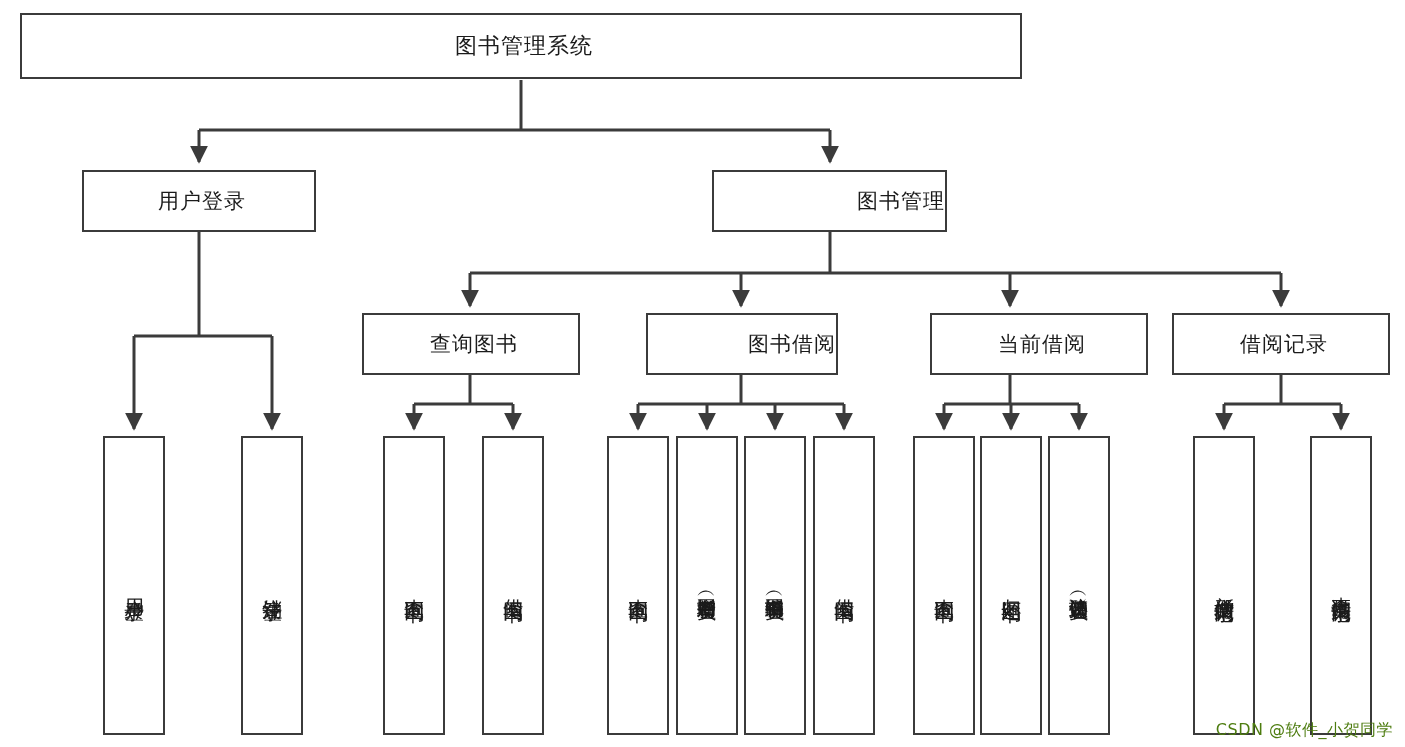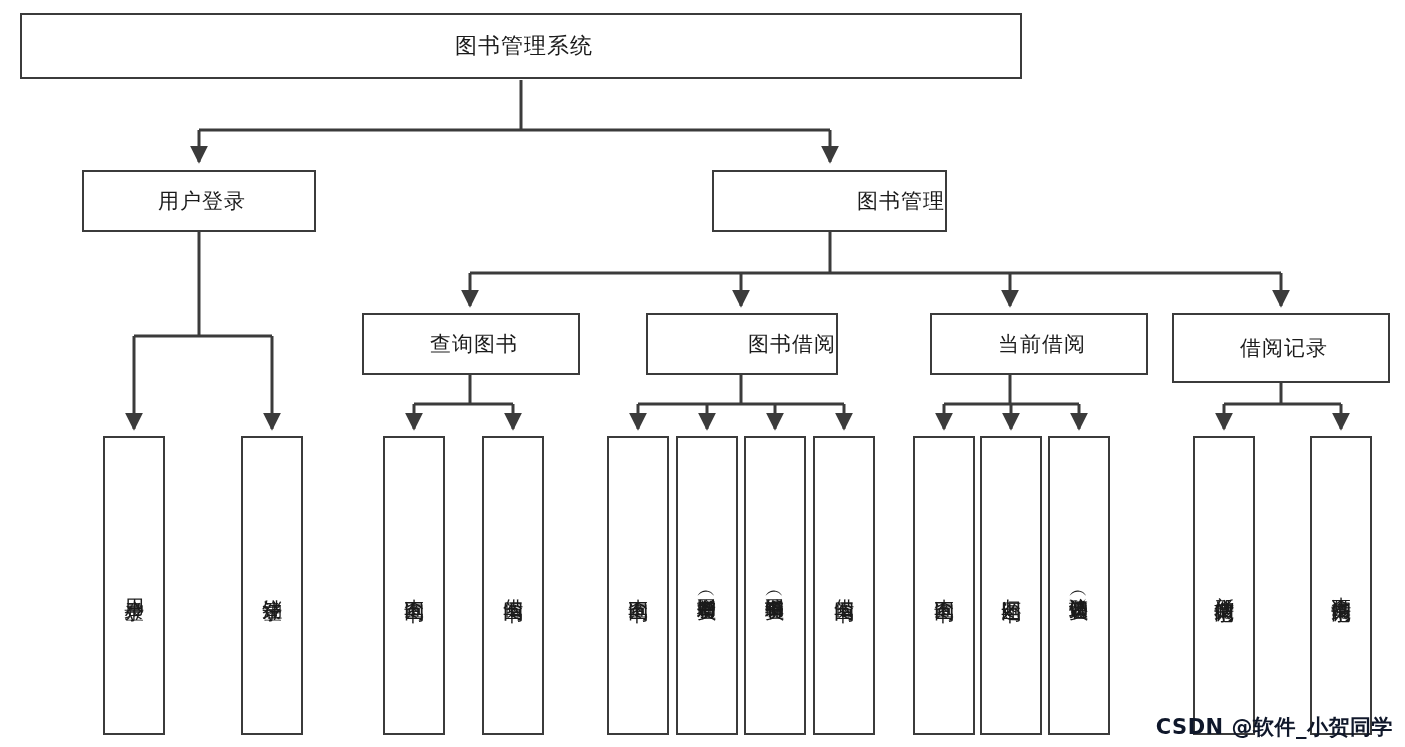--- a/index.html
+++ b/index.html
@@ -58,25 +58,24 @@
     left: 0;
     top: 0;
     width: 1405px;
     height: 747px;
     pointer-events: none;
   }
   #watermark {
     position: absolute;
     right: 12px;
     bottom: 6px;
-    font-size: 21px;
-    color: #0f172a;
+    font-size: 16px;
+    color: #4d7c0f;
     letter-spacing: 0.5px;
     white-space: nowrap;
-    font-weight: bold;
   }
 </style>
 </head>
 <body>
 
 <div id="canvas">
 
   <svg id="edges" viewBox="0 0 1405 747" xmlns="http://www.w3.org/2000/svg">
     <defs>
       <marker id="arrow" viewBox="0 0 10 10" refX="9" refY="5" markerWidth="6" markerHeight="6" orient="auto-start-reverse">
@@ -140,21 +139,21 @@
 
   <div class="node hbox" style="left:362px; top:313px; width:218px; height:62px;">
     <span>查询图书</span>
   </div>
   <div class="node hbox" style="left:646px; top:313px; width:192px; height:62px;justify-content:flex-end;">
     <span>图书借阅</span>
   </div>
   <div class="node hbox" style="left:899px; top:313px; width:218px; height:62px;margin-left:31px;">
     <span>当前借阅</span>
   </div>
-  <div class="node hbox" style="left:1172px; top:313px; width:218px; height:70px;">
+  <div class="node hbox" style="left:1172px; top:313px; width:218px; height:62px;">
     <span>借阅记录</span>
   </div>
 
   <div class="node vbox" style="left:103px; top:436px; width:62px; height:299px;">
     <span class="vtext">用户登录</span>
   </div>
   <div class="node vbox" style="left:241px; top:436px; width:62px; height:299px;">
     <span class="vtext">注销登录</span>
   </div>
 

